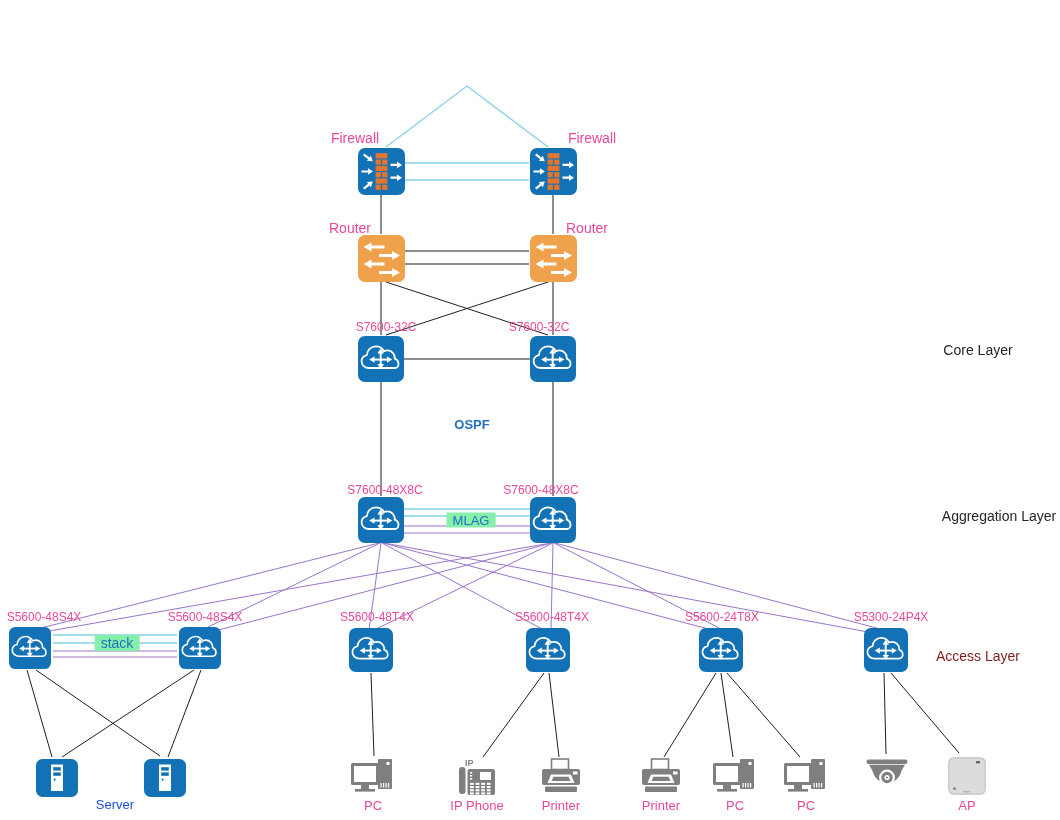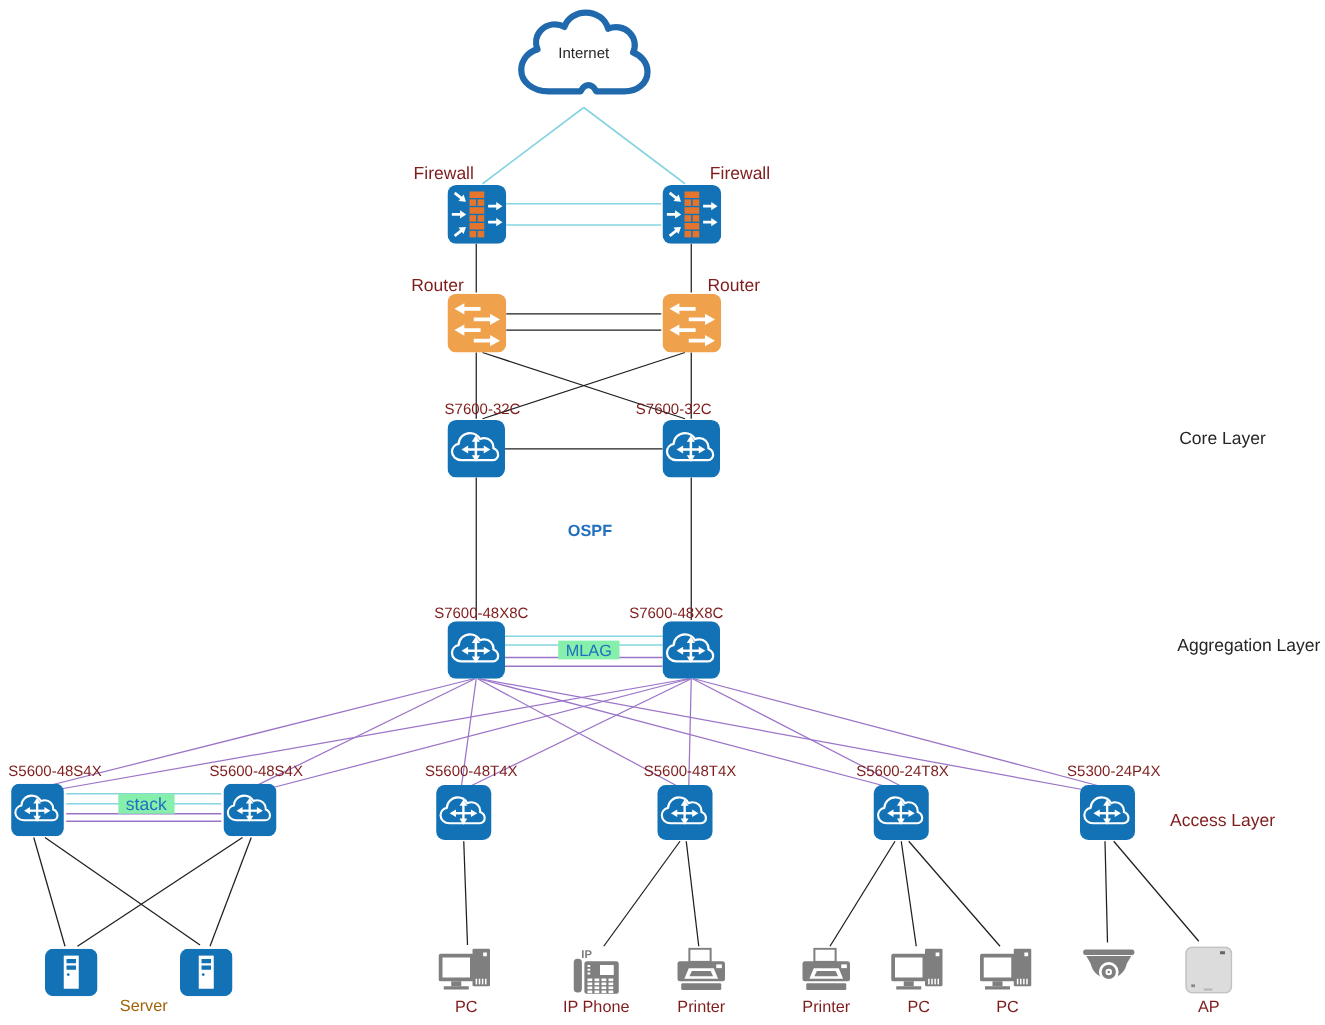--- a/index.html
+++ b/index.html
@@ -2,21 +2,21 @@
 <html><head>
 <meta charset="utf-8">
 <style>
   *{margin:0;padding:0;box-sizing:border-box}
   html,body{background:#fff}
   body{font-family:"Liberation Sans","DejaVu Sans",sans-serif}
   #canvas{position:relative;width:1060px;height:820px;background:#fff;overflow:hidden}
   #edge-layer{position:absolute;left:0;top:0;z-index:1}
   .node{position:absolute;z-index:2}
   .node svg{display:block;width:100%;height:100%}
-  .nlabel{position:absolute;z-index:3;transform:translate(-50%,-50%);white-space:nowrap;color:#7f1d1d}
+  .nlabel{position:absolute;z-index:3;transform:translate(-50%,-50%);white-space:nowrap;color:#ec4899}
   .annot{position:absolute;z-index:3;transform:translate(-50%,-50%);white-space:nowrap}
   .annot.bg{background:#86efac;padding:0 6px;z-index:2}
 </style>
 </head>
 <body>
 
 <div id="canvas">
   <svg id="edge-layer" width="1060" height="820">
       <line x1="467" y1="86" x2="386" y2="147" stroke="#85d4e0" stroke-width="1.3"></line>
       <line x1="467" y1="86" x2="548" y2="147" stroke="#85d4e0" stroke-width="1.3"></line>
@@ -59,26 +59,20 @@
       <line x1="201" y1="670" x2="168" y2="757" stroke="#1f1f1f" stroke-width="1"></line>
       <line x1="371" y1="673" x2="374" y2="756" stroke="#1f1f1f" stroke-width="1"></line>
       <line x1="544" y1="673" x2="483" y2="757" stroke="#1f1f1f" stroke-width="1"></line>
       <line x1="549" y1="673" x2="559" y2="757" stroke="#1f1f1f" stroke-width="1"></line>
       <line x1="716" y1="673" x2="664" y2="757" stroke="#1f1f1f" stroke-width="1"></line>
       <line x1="721" y1="673" x2="733" y2="757" stroke="#1f1f1f" stroke-width="1"></line>
       <line x1="727" y1="673" x2="800" y2="757" stroke="#1f1f1f" stroke-width="1"></line>
       <line x1="884" y1="673" x2="886" y2="754" stroke="#1f1f1f" stroke-width="1"></line>
       <line x1="891" y1="673" x2="959" y2="753" stroke="#1f1f1f" stroke-width="1"></line>
     </svg>
-<div class="node" style="left: 409px; top: 6px; width: 116px; height: 78px;">
-      <svg viewBox="0 0 116 78">
-    <path d="M30 67 C17 67 8 59.5 8 50 C8 42 13.5 35.5 21 33.5 C19 29 19.5 23 23.5 18.5 C28.5 13 36.5 12 42.5 15.5 C45 8.5 52 4 59.5 4 C68.5 4 75.5 9.5 77.5 17 C83 14.5 90 15.5 94.5 20 C99 24.5 100 31 97.5 36 C104.5 38.5 109 44.5 109 51.5 C109 60.5 101 67 90.5 67 L68 67 C64.5 60.5 59 60.5 55.5 67 Z" fill="#fff" stroke="#2069ac" stroke-width="5" stroke-linejoin="round"></path>
-    <text x="58" y="40" text-anchor="middle" font-size="12" fill="#262626">Internet</text>
-      </svg>
-    </div>
     <div class="node" style="left: 357.5px; top: 147.5px; width: 47px; height: 47px;">
       <svg viewBox="0 0 47 47">
     <rect width="47" height="47" rx="7" fill="#1272b5"></rect>
     <g fill="#e5742c">
       <rect x="17.6" y="5.2" width="11.8" height="5.2"></rect>
       <rect x="17.6" y="11.5" width="5.3" height="5.2"></rect>
           <rect x="24.1" y="11.5" width="5.3" height="5.2"></rect>
       <rect x="17.6" y="17.8" width="11.8" height="5.2"></rect>
       <rect x="17.6" y="24.1" width="5.3" height="5.2"></rect>
           <rect x="24.1" y="24.1" width="5.3" height="5.2"></rect>
@@ -439,17 +433,17 @@
     <rect x="0.8" y="0.8" width="36.4" height="36.4" rx="5" fill="#dcdcdc" stroke="#c2c2c2" stroke-width="1.2"></rect>
     <rect x="28" y="4" width="4" height="2.4" fill="#666"></rect>
     <rect x="5" y="30.5" width="3" height="2.2" fill="#888"></rect>
     <rect x="15" y="33.8" width="7" height="1.6" fill="#b5b5b5"></rect>
       </svg>
     </div>
     <div class="nlabel" style="left: 967px; top: 805px; font-size: 13px; text-align: center;">AP</div>
     <div class="annot" style="left: 472px; top: 424px; font-size: 13px; color: rgb(33, 112, 191); font-weight: bold;">OSPF</div>
     <div class="annot bg" style="left: 471px; top: 520px; font-size: 13px; color: rgb(33, 112, 191);">MLAG</div>
     <div class="annot bg" style="left: 117px; top: 643px; font-size: 14px; color: rgb(33, 112, 191);">stack</div>
-    <div class="annot" style="left: 115px; top: 804px; font-size: 13px; color: #a16207;">Server</div>
+    <div class="annot" style="left: 115px; top: 804px; font-size: 13px; color: #1d4ed8;">Server</div>
     <div class="annot" style="left: 978px; top: 350px; font-size: 14px; color: rgb(38, 38, 38); text-align: right;">Core Layer</div>
     <div class="annot" style="left: 999px; top: 516px; font-size: 14px; color: rgb(38, 38, 38);">Aggregation Layer</div>
     <div class="annot" style="left: 978px; top: 656px; font-size: 14px; color: #7f1d1d;">Access Layer</div>
   </div>
 
 </body></html>

